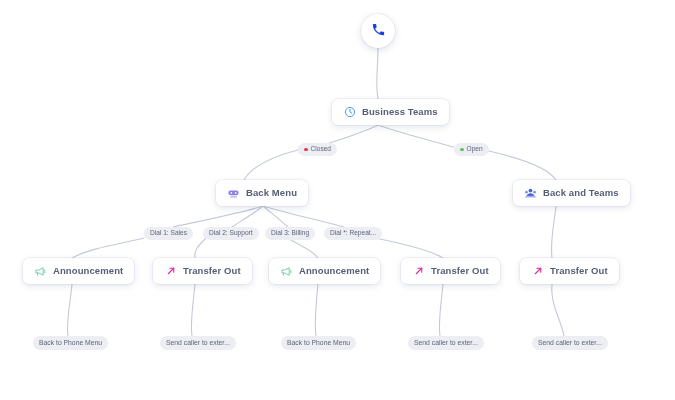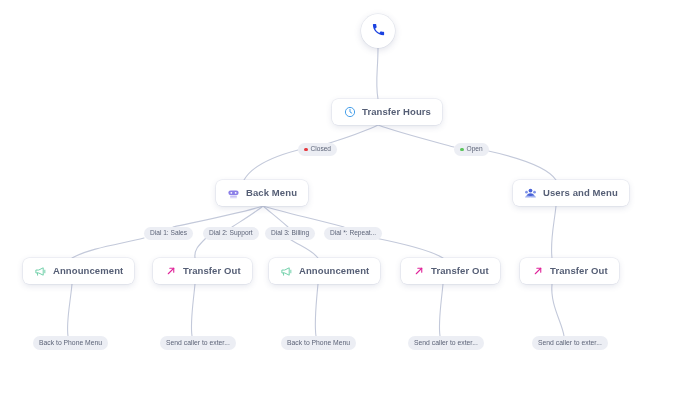--- a/index.html
+++ b/index.html
@@ -140,21 +140,21 @@
     </span>
   </div>
 
   <div class="node" style="left:332px; top:99px;">
     <span class="ic">
       <svg width="12" height="12" viewBox="0 0 24 24" fill="none">
         <circle cx="12" cy="12" r="9.2" stroke="#3d9ae8" stroke-width="1.9"></circle>
         <path d="M12 6.6V12l3.6 2.2" stroke="#3d9ae8" stroke-width="1.9" stroke-linecap="round"></path>
       </svg>
     </span>
-    <span class="lbl">Transfer Hours</span>
+    <span class="lbl">Business Teams</span>
   </div>
 
   <div class="pill" style="left:298px; top:143px;">
     <span class="dot" style="background:#e5393f;"></span>
     <span>Closed</span>
   </div>
 
   <div class="pill" style="left:454px; top:143px;">
     <span class="dot" style="background:#5bc45b;"></span>
     <span>Open</span>
@@ -177,21 +177,21 @@
     <span class="ic">
       <svg width="13" height="13" viewBox="0 0 24 24" fill="none">
         <circle cx="12" cy="6.6" r="3.5" fill="#4a63d8"></circle>
         <path d="M4.5 17.5c0-3.6 3.3-6.1 7.5-6.1s7.5 2.5 7.5 6.1z" fill="#4a63d8"></path>
         <circle cx="4.6" cy="9.6" r="2.5" fill="#7f93e8"></circle>
         <circle cx="19.4" cy="9.6" r="2.5" fill="#7f93e8"></circle>
         <path d="M2 19.3c0-2.2 2.1-3.6 5-3.6s5 1.4 5 3.6z" fill="#9fb0ef"></path>
         <path d="M12 19.3c0-2.2 2.1-3.6 5-3.6s5 1.4 5 3.6z" fill="#9fb0ef"></path>
       </svg>
     </span>
-    <span class="lbl">Users and Menu</span>
+    <span class="lbl">Back and Teams</span>
   </div>
 
   <div class="pill" style="left:144px; top:227px;">
     <span>Dial 1: Sales</span>
   </div>
   <div class="pill" style="left:203px; top:227px;">
     <span>Dial 2: Support</span>
   </div>
   <div class="pill" style="left:265px; top:227px;">
     <span>Dial 3: Billing</span>

